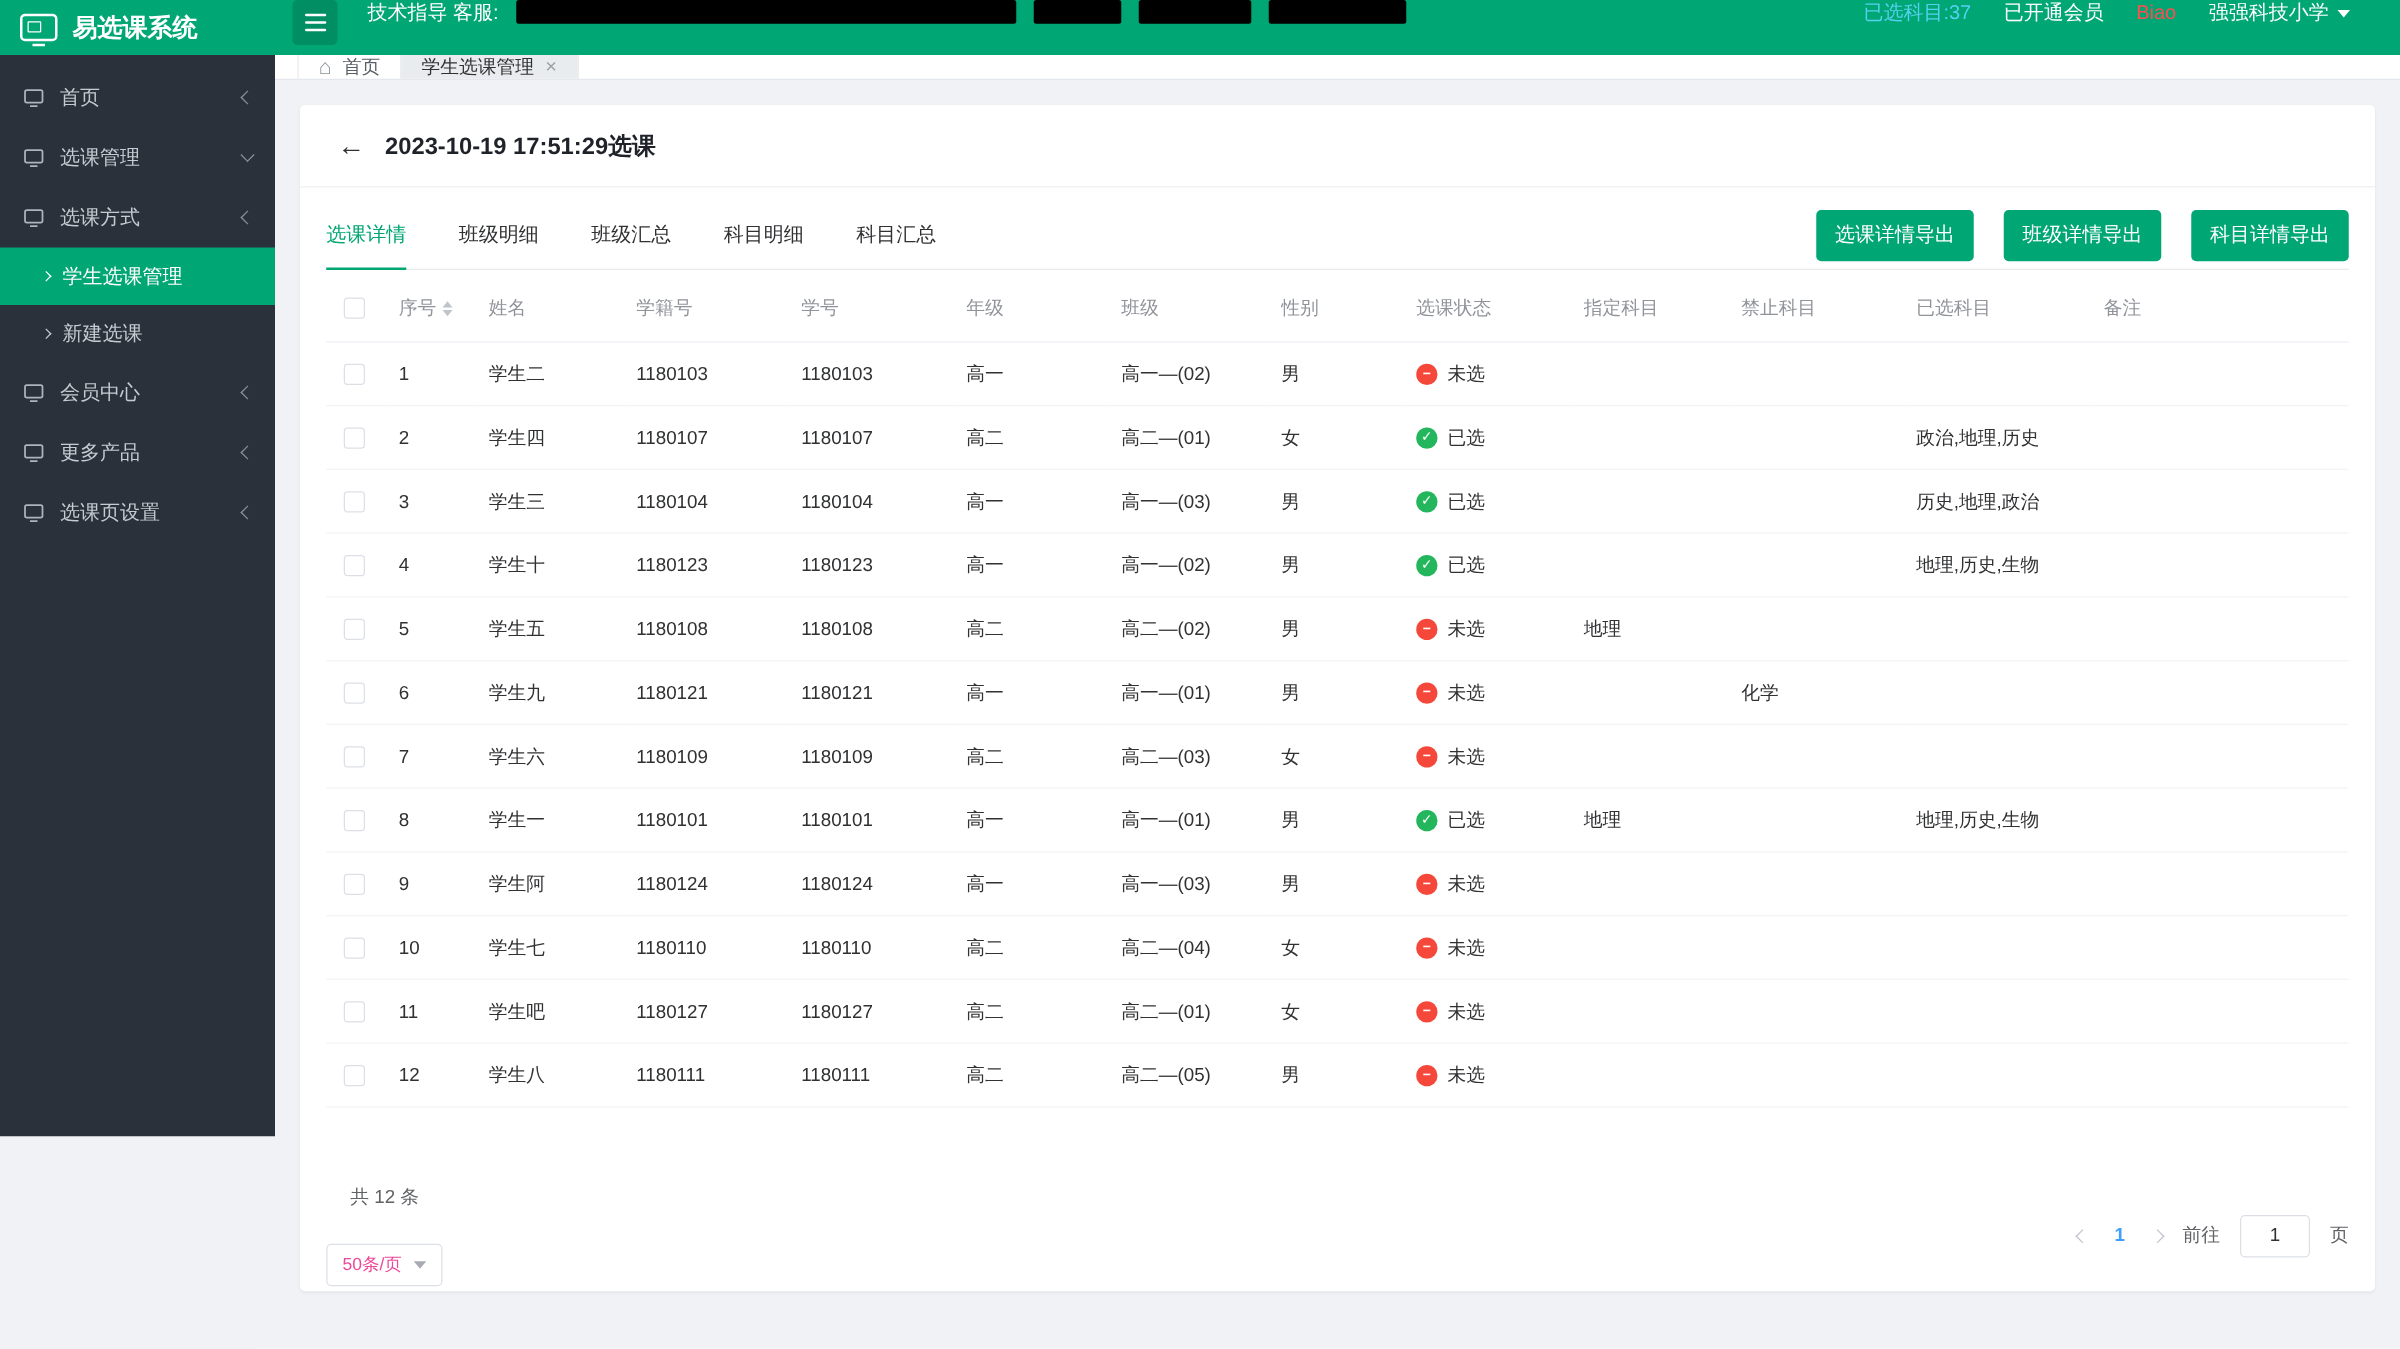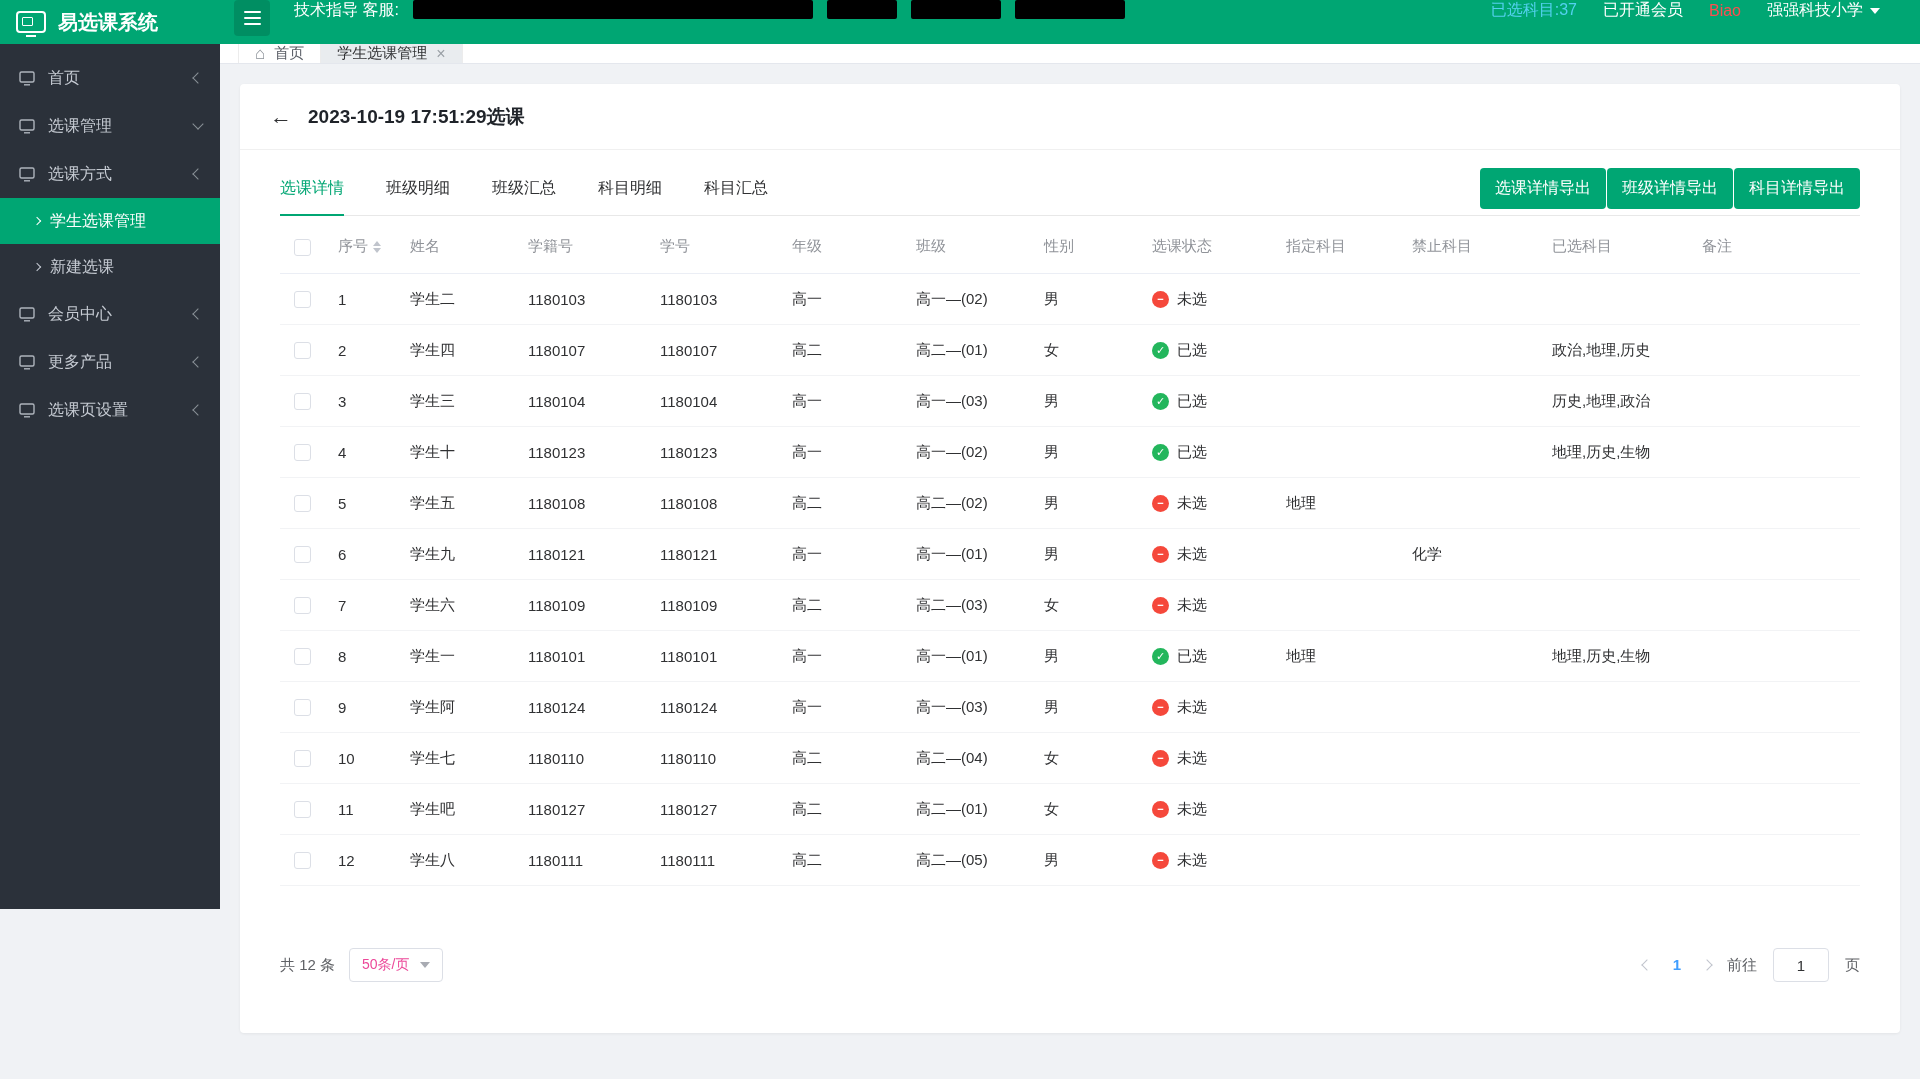--- a/index.html
+++ b/index.html
@@ -52,47 +52,47 @@
   .wtab:first-child { border-left:1px solid #ececec; }
   .wtab.active { background:#e9ecef; color:#303133; }
   .home-glyph { font-size:17px; color:#8a9097; line-height:1; }
   .tab-close { font-size:16px; color:#9aa0a6; line-height:1; cursor:pointer; }
 
   .content { height:989px; padding:20px; }
   .card { background:#fff; border-radius:4px; height:949px; box-shadow:0 1px 3px rgba(0,0,0,.06); overflow:hidden; }
   .card-head { height:66px; display:flex; align-items:center; gap:16px; padding:0 30px; border-bottom:1px solid #f0f0f0; }
   .back-arrow { font-size:22px; color:#303133; cursor:pointer; line-height:1; }
   .page-title { font-size:19px; font-weight:bold; color:#1f2329; }
-  .card-body { padding:0 40px; }
+  .card-body { padding:0 21px; }
 
   
   .ptabs-row { position:relative; margin-top:14px; border-bottom:1px solid #e8e8e8; display:flex; align-items:flex-end; }
   .ptab { padding:14px 0 15px; margin-right:42px; font-size:16px; color:#303133; cursor:pointer; }
   .ptab.active { color:var(--accent); border-bottom:2px solid var(--accent); margin-bottom:-1px; }
-  .export-btns { position:absolute; right:0; top:4px; display:flex; gap:1px; }
+  .export-btns { position:absolute; right:0; top:4px; display:flex; gap:24px; }
   .btn-green { background:var(--accent); color:#fff; border:none; border-radius:4px; padding:10px 15px; font-size:16px; cursor:pointer; white-space:nowrap; }
 
   
   table { width:100%; border-collapse:collapse; table-layout:fixed; margin-top:4px; }
   th { color:#909399; font-weight:normal; text-align:left; padding:17px 8px; font-size:15px; border-bottom:1px solid #ebeef5; white-space:nowrap; }
   td { padding:15px 8px; font-size:15px; color:#303133; border-bottom:1px solid #f2f3f5; white-space:nowrap; overflow:hidden; text-overflow:ellipsis; }
   .col-check { padding-left:14px; }
   .checkbox { width:17px; height:17px; border:1px solid #dcdfe6; border-radius:3px; display:inline-block; background:#fff; vertical-align:middle; cursor:pointer; }
   .sorter { display:inline-flex; flex-direction:column; margin-left:5px; vertical-align:middle; gap:2px; cursor:pointer; }
   .sorter i { width:0; height:0; border-left:4.5px solid transparent; border-right:4.5px solid transparent; display:block; }
   .sorter .up { border-bottom:5.5px solid #c0c4cc; }
   .sorter .dn { border-top:5.5px solid #c0c4cc; }
   .status { display:inline-flex; align-items:center; gap:8px; }
   .dot { width:17px; height:17px; border-radius:50%; color:#fff; display:inline-flex; align-items:center; justify-content:center; font-size:11px; font-weight:bold; line-height:1; flex:0 0 auto; }
   .dot.yes { background:var(--st-yes); }
   .dot.no { background:var(--st-no); }
 
   
   .tfoot { display:flex; align-items:center; justify-content:space-between; margin-top:62px; color:#606266; }
-  .tf-left { display:flex; align-items:center; gap:14px; }
+  .tf-left { display:flex; align-items:center; gap:28px;flex-direction:column; }
   .total { font-size:15px; }
   .size-select { display:inline-flex; align-items:center; gap:10px; border:1px solid #dcdfe6; border-radius:4px; padding:7px 12px; font-size:14px; color:#ec4899; cursor:pointer; background:#fff; }
   .tf-right { display:flex; align-items:center; gap:16px; }
   .pg-chev { width:8px; height:8px; border-right:1.8px solid #c0c4cc; border-bottom:1.8px solid #c0c4cc; display:inline-block; cursor:pointer; }
   .pg-chev.left { transform:rotate(135deg); }
   .pg-chev.right { transform:rotate(-45deg); }
   .page-num { font-size:15px; color:#606266; padding:0 6px; cursor:pointer; }
   .page-num.active { color:var(--blue); font-weight:bold; }
   .goto-label { font-size:15px; }
   .goto-input { width:56px; height:34px; border:1px solid #dcdfe6; border-radius:4px; text-align:center; font-size:15px; color:#303133; font-family:inherit; }

